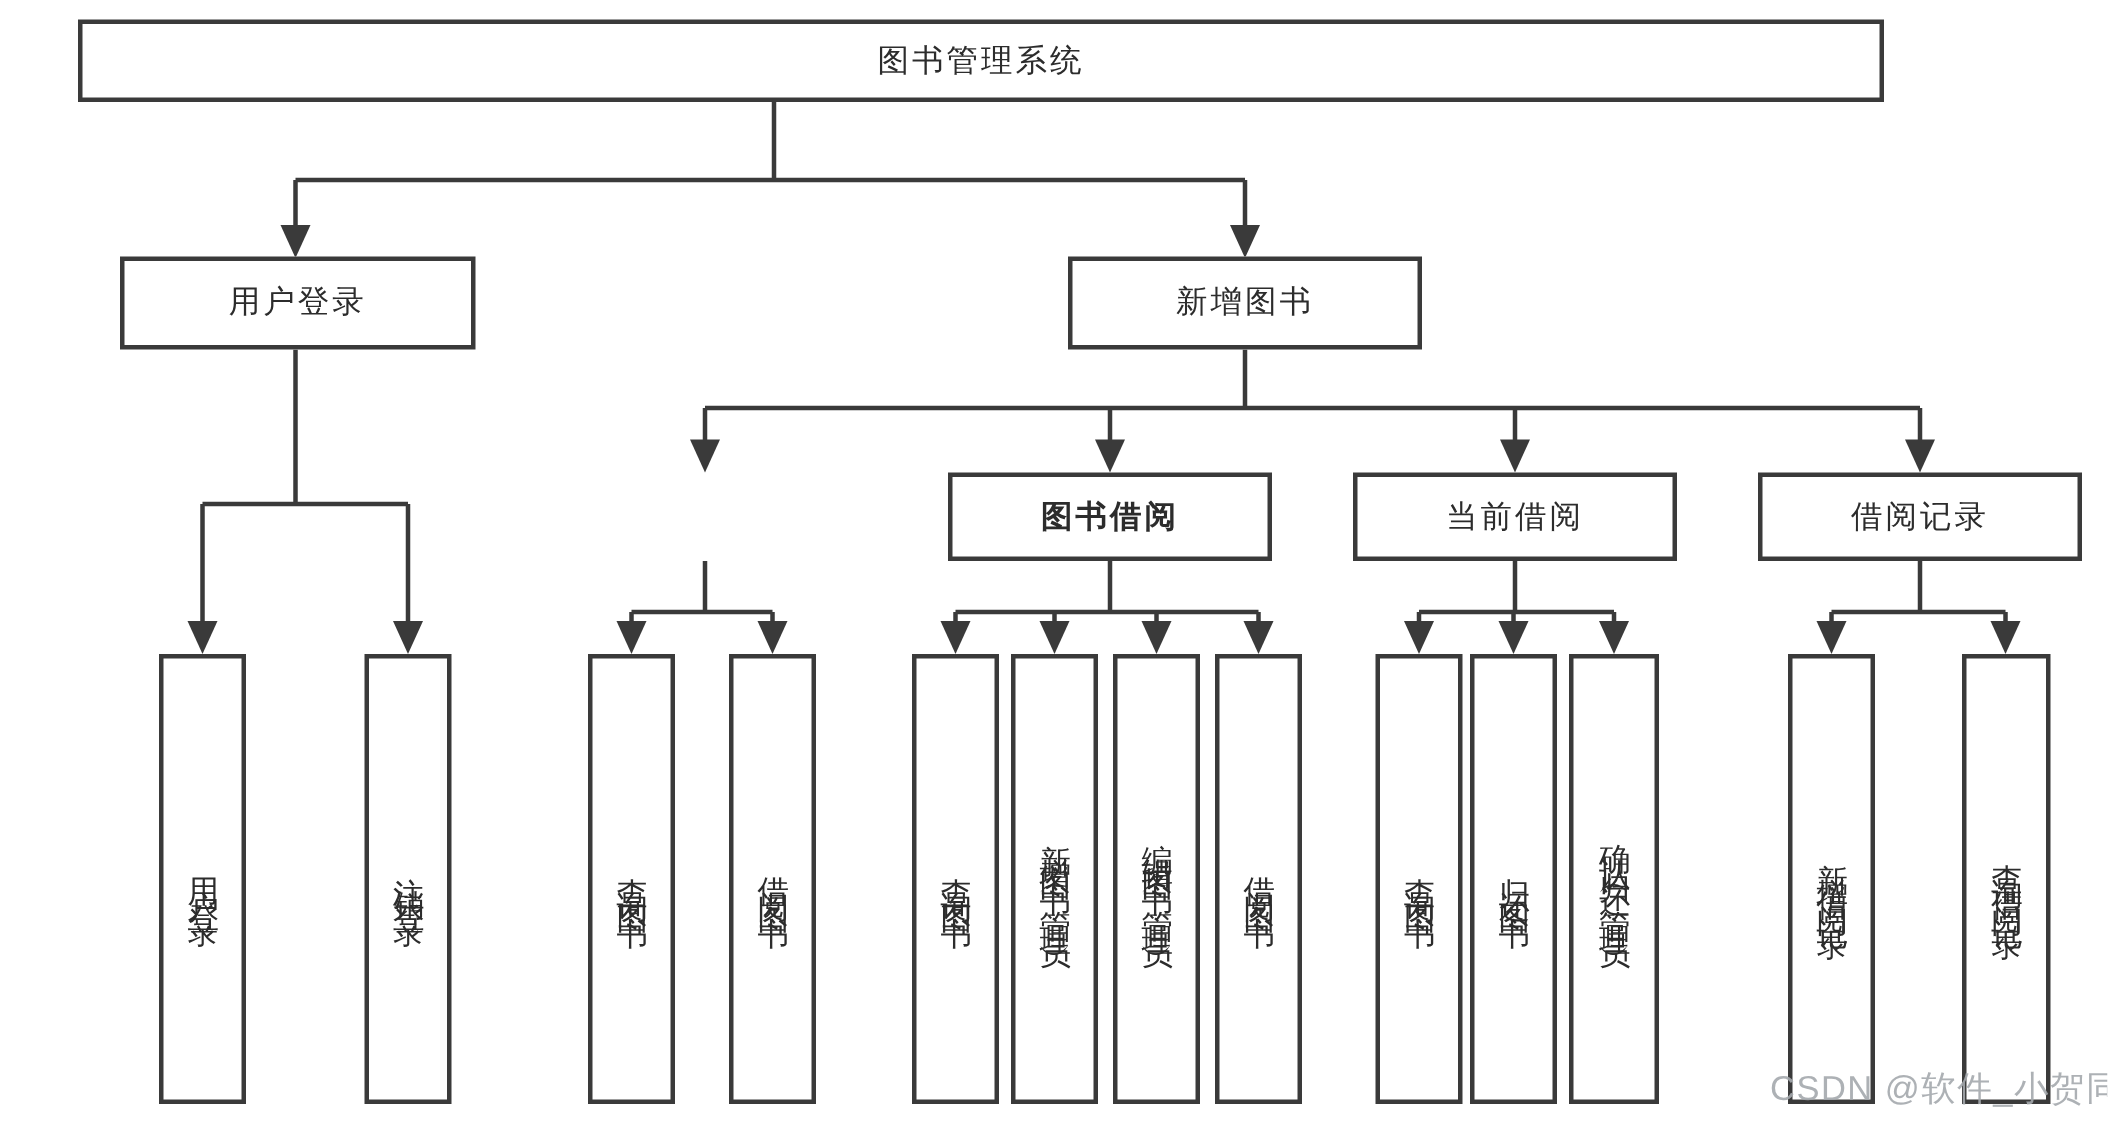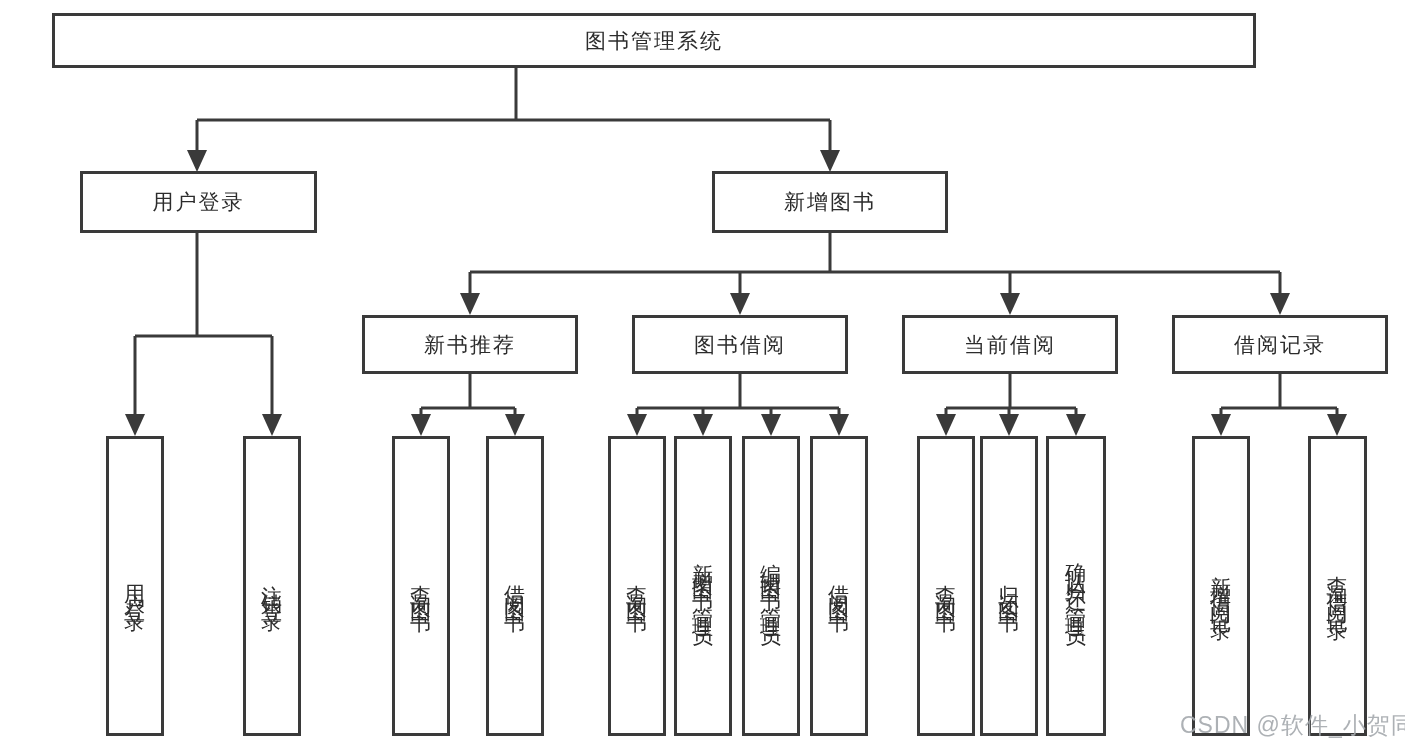--- a/index.html
+++ b/index.html
@@ -113,24 +113,21 @@
     <span class="lbl">图书管理系统</span>
   </div>
 
   <div class="box h" style="left:80px; top:171px; width:237px; height:62px;">
     <span class="lbl">用户登录</span>
   </div>
   <div class="box h" style="left:712px; top:171px; width:236px; height:62px;">
     <span class="lbl">新增图书</span>
   </div>
 
-  <div class="box h" style="left:362px; top:315px; width:216px; height:59px;">
-    <span class="lbl">新书推荐</span>
-  </div>
-  <div class="box h" style="left:632px; top:315px; width:216px; height:59px;">
+  <div class="box h" style="left:632px; top:315px; width:216px; height:59px;font-weight:bold;">
     <span class="lbl">图书借阅</span>
   </div>
   <div class="box h" style="left:1172px; top:315px; width:216px; height:59px;">
     <span class="lbl">借阅记录</span>
   </div>
   <div class="box h" style="left:902px; top:315px; width:216px; height:59px;">
     <span class="lbl">当前借阅</span>
   </div>
 
   <div class="box v" style="left:106px; top:436px; width:58px; height:300px;">

